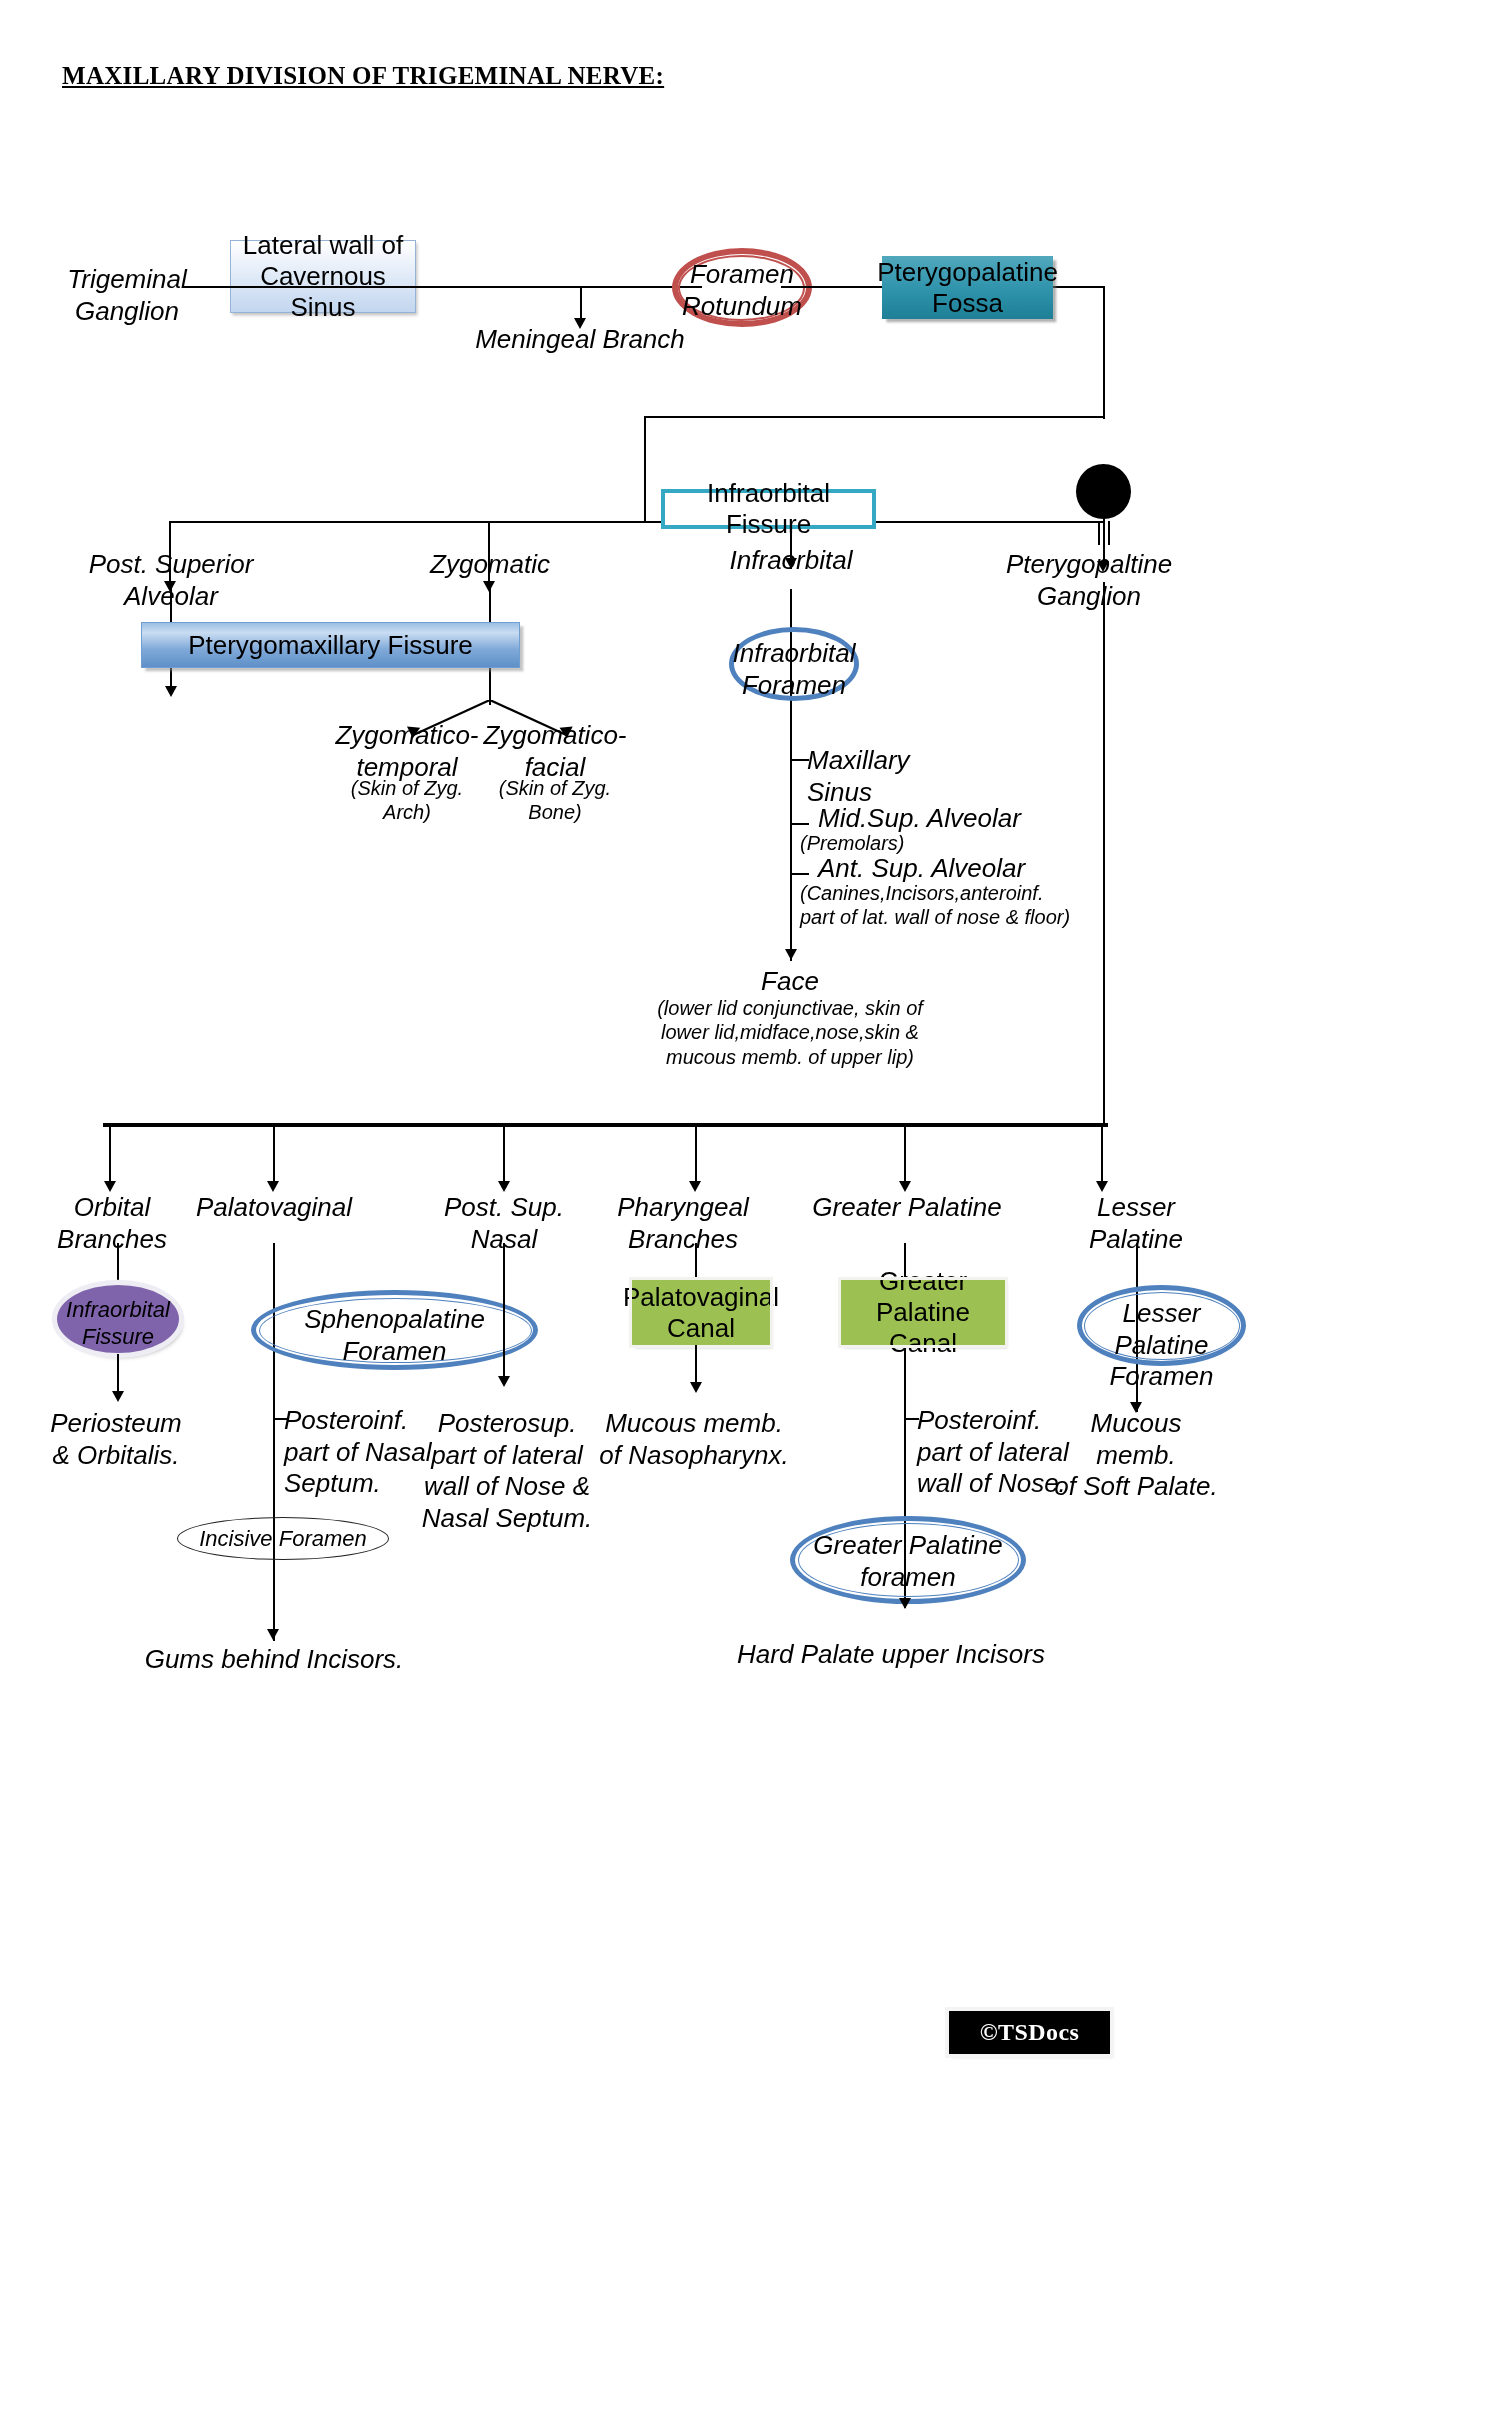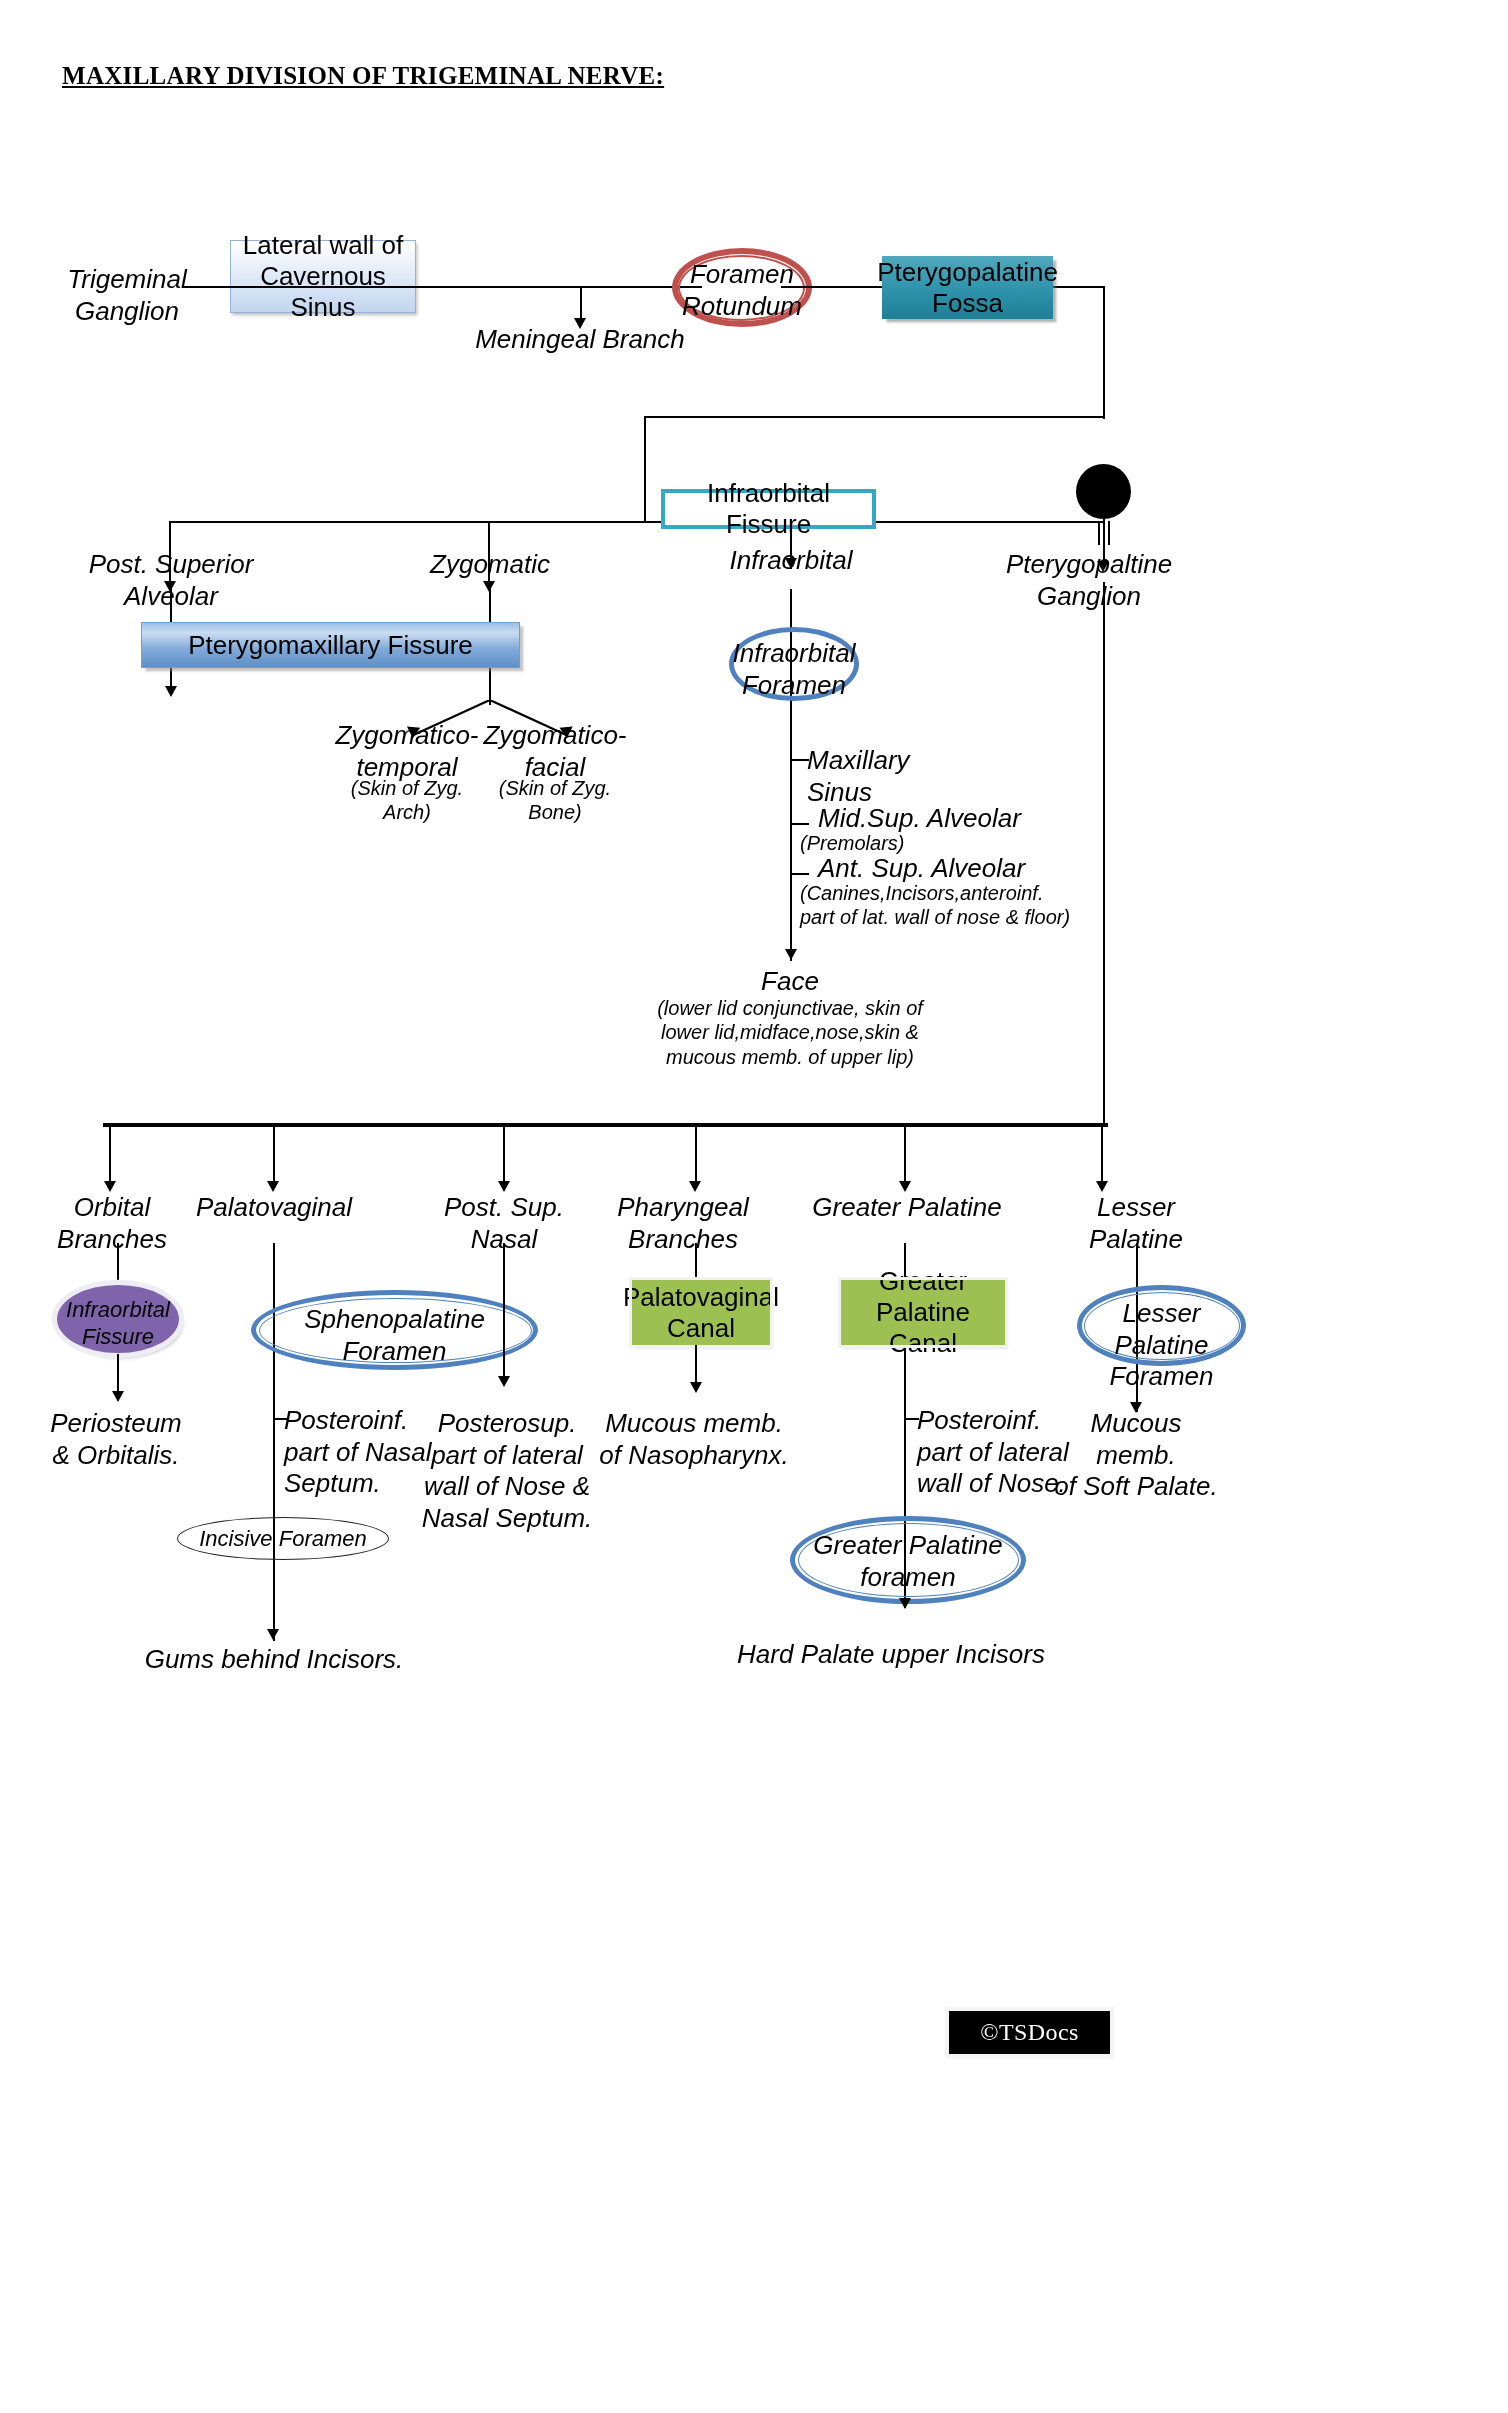--- a/index.html
+++ b/index.html
@@ -66,21 +66,21 @@
   
   .ell-purple{position:absolute;box-sizing:border-box;border-radius:50%;
      background:#7f63ab;box-shadow:0 0 0 5.2px #efedf4, 3.7px 5.2px 3.7px rgba(150,150,150,.5);}
   
   .dot{position:absolute;border-radius:50%;background:#000;}
 
   
   #wm{position:absolute;background:#000;color:#fff;display:flex;align-items:center;
      justify-content:center;font-family:"Liberation Serif","DejaVu Serif",serif;
      font-size:24px;letter-spacing:0.4px;outline:4.4px solid #f4f4f4;
-     box-shadow:2.9px 3.7px 2.9px rgba(160,160,160,.5);}
+     box-shadow:2.9px 3.7px 2.9px rgba(160,160,160,.5);font-weight:bold;}
 </style>
 </head>
 <body>
 
 <div id="stage">
 
   <div id="page-title">MAXILLARY DIVISION OF TRIGEMINAL NERVE:</div>
 
   <div class="txt t35 ctr" style="left:127px;top:264px;">Trigeminal
 Ganglion</div>

